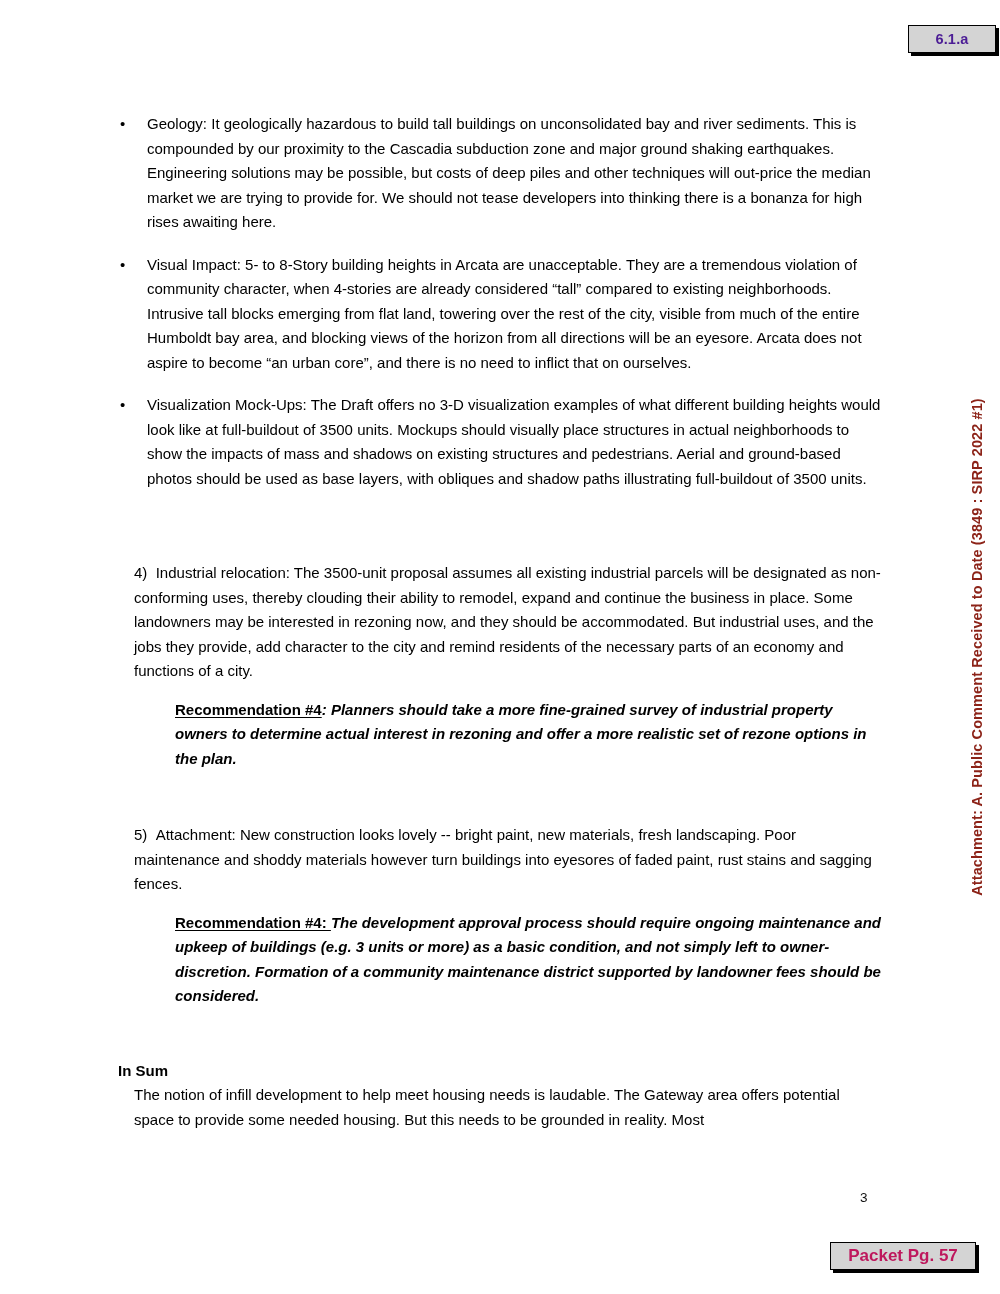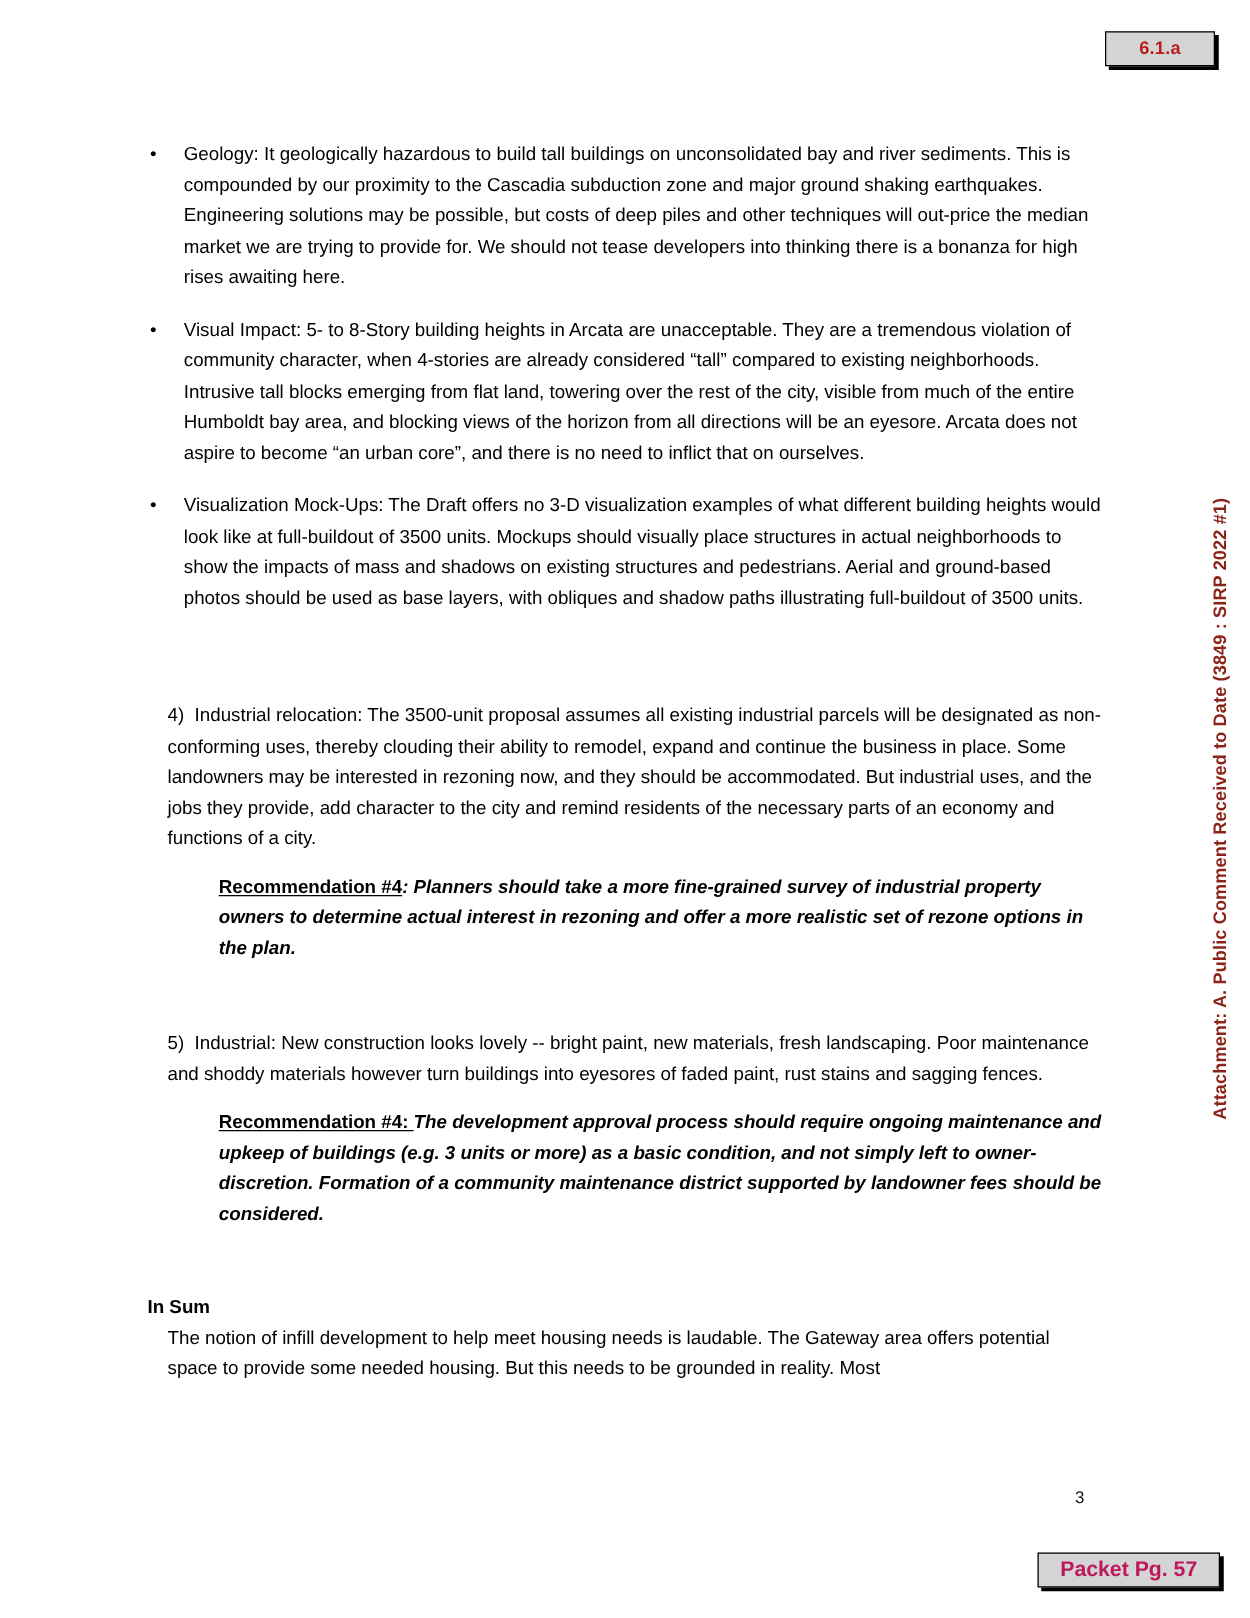--- a/index.html
+++ b/index.html
@@ -20,34 +20,34 @@
   .page {
     position: absolute;
     inset: 0;
     width: 1000px;
     height: 1294px;
   }
 
   
   .agenda-badge {
     position: absolute;
-    left: 884px;
+    left: 908px;
     top: 25px;
     width: 88px;
     height: 28px;
     background: #d4d4d4;
     border: 1.5px solid #000000;
     box-shadow: 3px 3px 0 0 #000000;
     display: flex;
     align-items: center;
     justify-content: center;
     font-size: 14.5px;
     font-weight: bold;
     letter-spacing: 0.2px;
-    color: #b91c1c;
+    color: #4c1d95;
     box-sizing: border-box;
   }
 
   
   .packet-badge {
     position: absolute;
     left: 830px;
     top: 1242px;
     width: 146px;
     height: 28px;
@@ -194,21 +194,21 @@
 
 
     <div class="spacer-lg"></div>
 
     <p class="para numbered-section"><b>4)</b><b>&nbsp;&nbsp;</b><b>Industrial relocation:</b><span>  The 3500-unit proposal assumes all existing industrial parcels will be designated as non-conforming uses, thereby clouding their ability to remodel, expand and continue the business in place. Some landowners may be interested in rezoning now, and they should be accommodated. But industrial uses, and the jobs they provide, add character to the city and remind residents of the necessary parts of an economy and functions of a city.</span></p>
 
     <div class="rec-block"><span class="rec-label">Recommendation #4</span><span class="rec-text">:    </span><span class="rec-text">Planners should take a more fine-grained survey of industrial property owners to determine actual interest in rezoning and offer a more realistic set of rezone options in the plan.</span></div>
 
     <div class="spacer-lg"></div>
 
-    <p class="para numbered-section"><b>5)</b><b>&nbsp;&nbsp;</b><b>Industrial:</b><span> New construction looks lovely -- bright paint, new materials, fresh landscaping.  Poor maintenance and shoddy materials however turn buildings into eyesores of faded paint, rust stains and sagging fences.</span></p>
+    <p class="para numbered-section"><b>5)</b><b>&nbsp;&nbsp;</b><b>Attachment:</b><span> New construction looks lovely -- bright paint, new materials, fresh landscaping.  Poor maintenance and shoddy materials however turn buildings into eyesores of faded paint, rust stains and sagging fences.</span></p>
 
     <div class="rec-block"><span class="rec-label">Recommendation #4: </span><span class="rec-text">The development approval process should require ongoing maintenance and upkeep of buildings (e.g. 3 units or more) as a basic condition, and not simply left to owner-discretion.  Formation of a community maintenance district supported by landowner fees should be considered.</span></div>
 
     <div class="spacer-lg"></div>
     <div class="spacer-md"></div>
 
     <p class="insum-head">In Sum</p>
     <p class="para">The notion of infill development to help meet housing needs is laudable. The Gateway area offers potential space to provide some needed housing. But this needs to be grounded in reality.  Most</p>
 
   </div>

